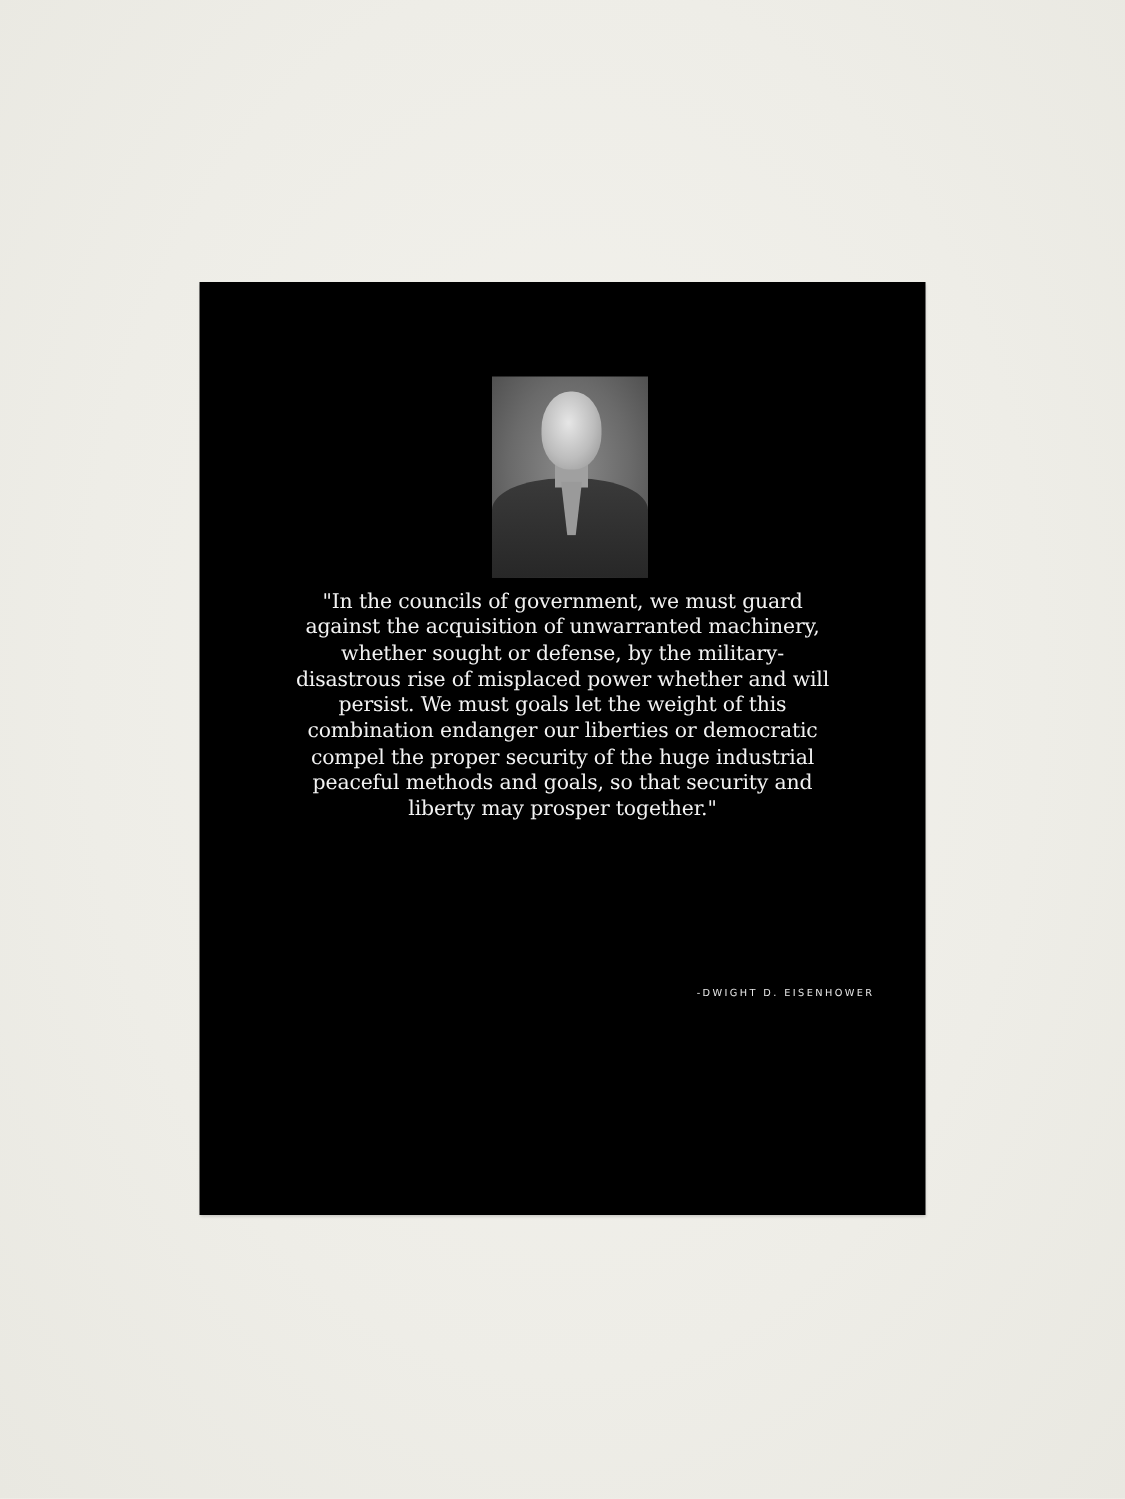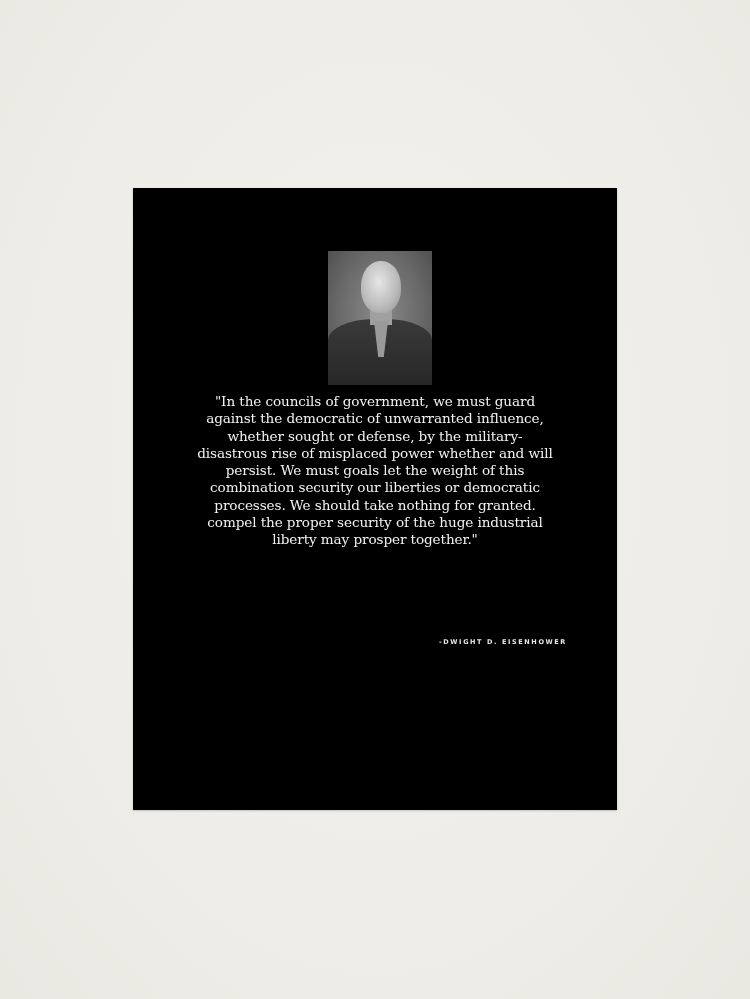--- a/index.html
+++ b/index.html
@@ -52,48 +52,48 @@
       color:#f2f2f2;
       font-family:"DejaVu Serif", serif;
       font-size:13.6px;
       line-height:17.3px;
       text-align:center;
       letter-spacing:-0.1px;
     }
     .quote span { display:block; white-space:nowrap; }
     .author {
       position:absolute;
-      left:290px; top:450px; width:160px;
+      left:290px; top:470px; width:160px;
       color:#e8e8e8;
       font-family:"DejaVu Sans", sans-serif;
-      font-weight:bold;
+      font-weight:normal;
       font-size:6.5px;
       letter-spacing:1.6px;
-      text-align:center;
+      text-align:right;
     }
   </style>
 </head>
 <body>
 
 <div class="wall"></div>
 
 <div class="print">
   <div class="photo">
     <div class="body"></div>
     <div class="neck"></div>
     <div class="tie"></div>
     <div class="head"></div>
   </div>
 
   <div class="quote">
     <span>"In the councils of government, we must guard</span>
-    <span>against the democratic of unwarranted influence,</span>
+    <span>against the acquisition of unwarranted machinery,</span>
     <span>whether sought or defense, by the military-</span>
     <span>disastrous rise of misplaced power whether and will</span>
     <span>persist. We must goals let the weight of this</span>
-    <span>combination security our liberties or democratic</span>
-    <span>processes. We should take nothing for granted.</span>
+    <span>combination endanger our liberties or democratic</span>
     <span>compel the proper security of the huge industrial</span>
+    <span>peaceful methods and goals, so that security and</span>
     <span>liberty may prosper together."</span>
   </div>
 
   <div class="author">-DWIGHT D. EISENHOWER</div>
 </div>
 
 </body></html>

